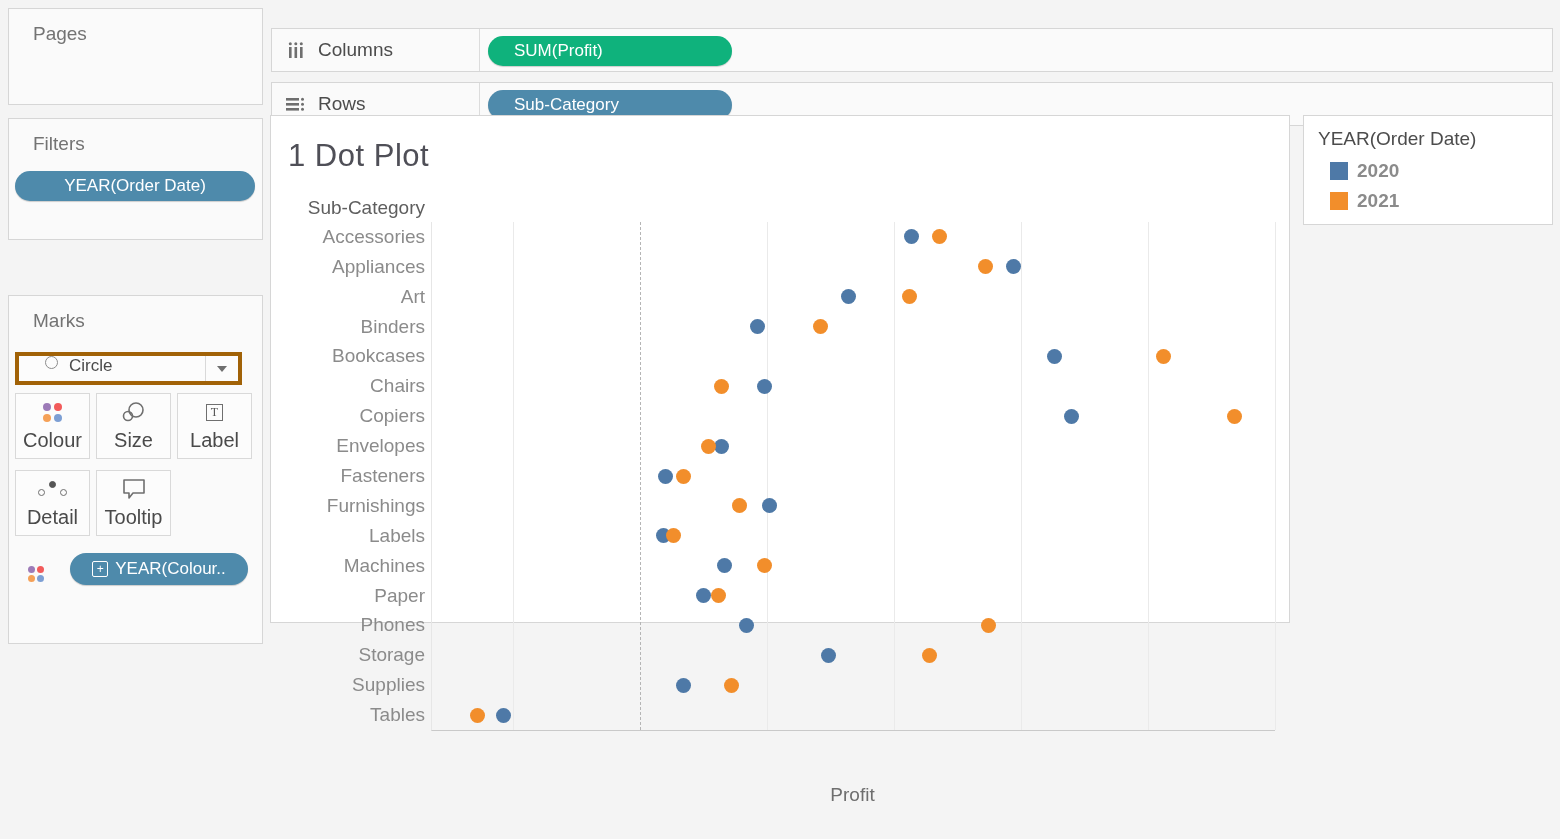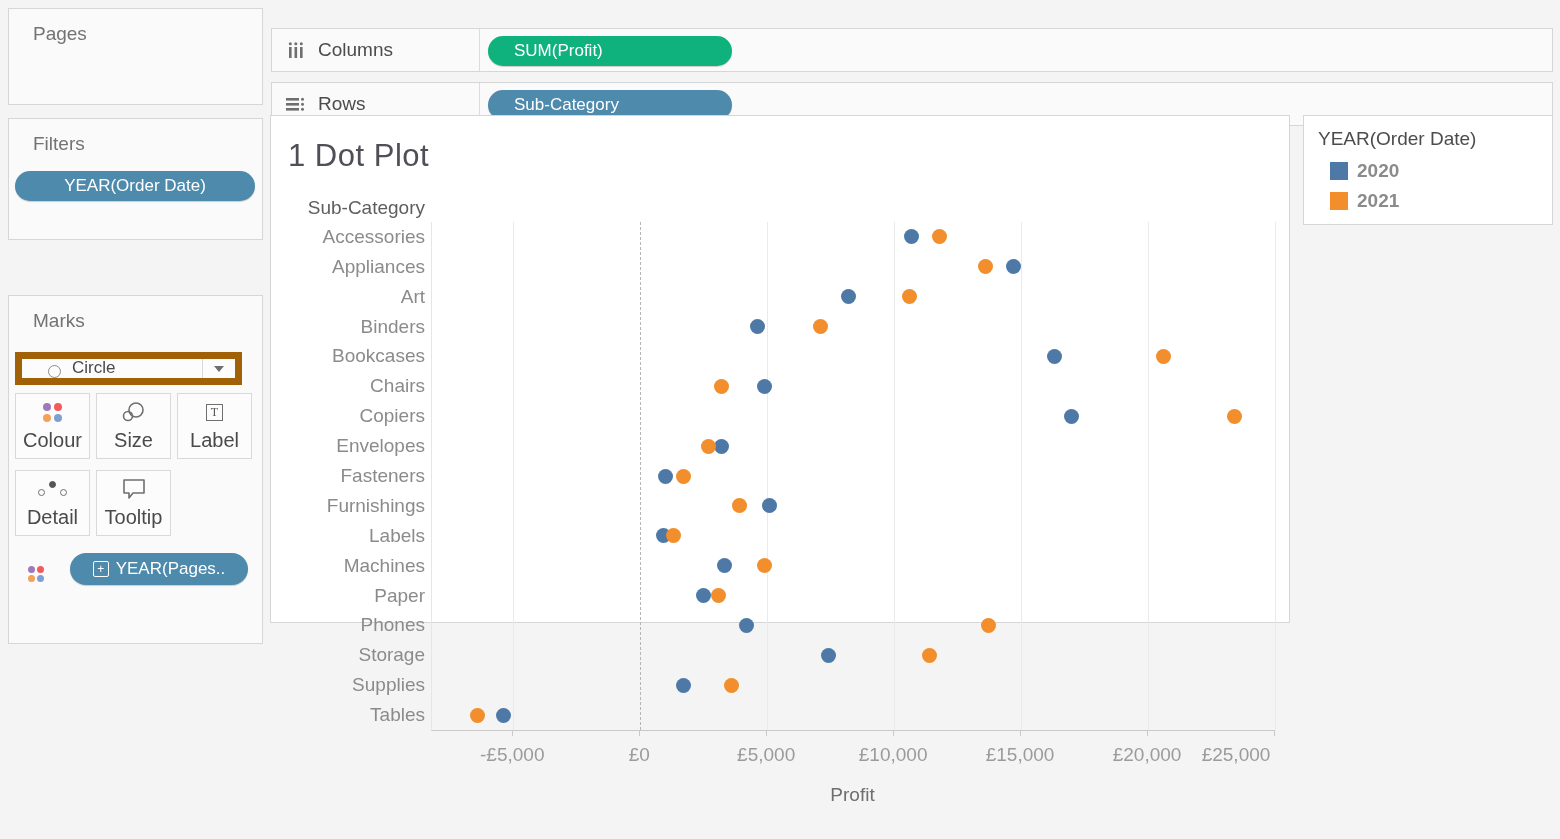--- a/index.html
+++ b/index.html
@@ -16,21 +16,21 @@
 
   
   .pill{height:30px;border-radius:15px;color:#fff;font-size:17px;display:flex;align-items:center;box-sizing:border-box;box-shadow:0 1px 1px rgba(0,0,0,.18);cursor:default;}
   .pill.green{background:#0fb27c;}
   .pill.blue{background:#4e8aab;}
   .shelf .pill{position:absolute;left:216px;top:7px;width:244px;padding-left:26px;}
   .filters-pill{position:absolute;left:6px;top:52px;width:240px;justify-content:center;}
   .marks-pill{position:absolute;left:61px;top:257px;width:178px;height:32px;border-radius:16px;justify-content:center;font-size:17px;}
 
   
-  .marktype{position:absolute;left:6px;top:56px;width:227px;height:33px;background:#fcfcfc;border:7px solid #a16207;box-sizing:border-box;display:flex;align-items:flex-end;}
+  .marktype{position:absolute;left:6px;top:56px;width:227px;height:33px;background:#fcfcfc;border:4px solid #a16207;box-sizing:border-box;display:flex;align-items:flex-start;}
   .marktype .circ{width:11px;height:11px;border:1.5px solid #8c8c8c;border-radius:50%;margin-left:26px;margin-right:11px;}
   .marktype .txt{font-size:17px;color:#4a4a4a;}
   .marktype .arrowbox{margin-left:auto;width:32px;height:100%;border-left:1px solid #d9d9d9;display:flex;align-items:center;justify-content:center;}
   .arrow-dn{width:0;height:0;border-left:5px solid transparent;border-right:5px solid transparent;border-top:6px solid #6f6f6f;}
 
   .mbtn{position:absolute;width:75px;height:66px;background:#fcfcfc;border:1px solid #d9d9d9;box-sizing:border-box;display:flex;flex-direction:column;align-items:center;justify-content:flex-end;padding-bottom:6px;}
   .mbtn .lbl{font-size:20px;color:#4a4a4a;margin-top:5px;}
   .mbtn .ic{height:24px;display:flex;align-items:center;justify-content:center;}
 
   .dots4{display:inline-grid;grid-template-columns:8px 8px;grid-gap:3px;}
@@ -184,21 +184,21 @@
     </div>
 
     <span class="marks-pill-icon"><span class="dots4 small">
           <i></i>
           <i></i>
           <i></i>
           <i></i>
         </span></span>
     <div class="pill blue marks-pill">
       <span class="plusbox">+</span>
-      <span>YEAR(Pages..</span>
+      <span>YEAR(Colour..</span>
     </div>
   </div>
 
   <div class="chart-card">
     <div class="chart-title">1 Dot Plot</div>
     <div class="rowheader">Sub-Category</div>
     <div class="rowlabels">
         <div style="top: 3.94118px;">Accessories</div>
         <div style="top: 33.8235px;">Appliances</div>
         <div style="top: 63.7059px;">Art</div>
@@ -253,36 +253,20 @@
         <div class="dot" style="background: rgb(242, 142, 43); left: 243.877px; top: 246.5px;"></div>
         <div class="dot" style="background: rgb(242, 142, 43); left: 299.738px; top: 276.382px;"></div>
         <div class="dot" style="background: rgb(242, 142, 43); left: 233.72px; top: 306.265px;"></div>
         <div class="dot" style="background: rgb(242, 142, 43); left: 325.13px; top: 336.147px;"></div>
         <div class="dot" style="background: rgb(242, 142, 43); left: 279.425px; top: 366.029px;"></div>
         <div class="dot" style="background: rgb(242, 142, 43); left: 548.575px; top: 395.912px;"></div>
         <div class="dot" style="background: rgb(242, 142, 43); left: 490.175px; top: 425.794px;"></div>
         <div class="dot" style="background: rgb(242, 142, 43); left: 292.12px; top: 455.676px;"></div>
         <div class="dot" style="background: rgb(242, 142, 43); left: 38.2048px; top: 485.559px;"></div>
       </div>
-    <div class="xaxis">
-        <div class="tickmark" style="left: 81.253px;"></div>
-        <div class="ticklabel" style="left: 81.253px;">-£5,000</div>
-        <div class="tickmark" style="left: 208.211px;"></div>
-        <div class="ticklabel" style="left: 208.211px;">£0</div>
-        <div class="tickmark" style="left: 335.169px;"></div>
-        <div class="ticklabel" style="left: 335.169px;">£5,000</div>
-        <div class="tickmark" style="left: 462.127px;"></div>
-        <div class="ticklabel" style="left: 462.127px;">£10,000</div>
-        <div class="tickmark" style="left: 589.084px;"></div>
-        <div class="ticklabel" style="left: 589.084px;">£15,000</div>
-        <div class="tickmark" style="left: 716.042px;"></div>
-        <div class="ticklabel" style="left: 716.042px;">£20,000</div>
-        <div class="tickmark" style="left: 843px;"></div>
-        <div class="ticklabel" style="left: 805px;">£25,000</div>
-      </div>
     <div class="xaxis-title">Profit</div>
   </div>
 
   <div class="legend">
     <div class="legend-title">YEAR(Order Date)</div>
   <div class="legend-item" style="top: 45px;">
         <span class="sw" style="background: rgb(78, 121, 167);"></span>
         <span class="lb">2020</span>
       </div>
       <div class="legend-item" style="top: 75px;">

